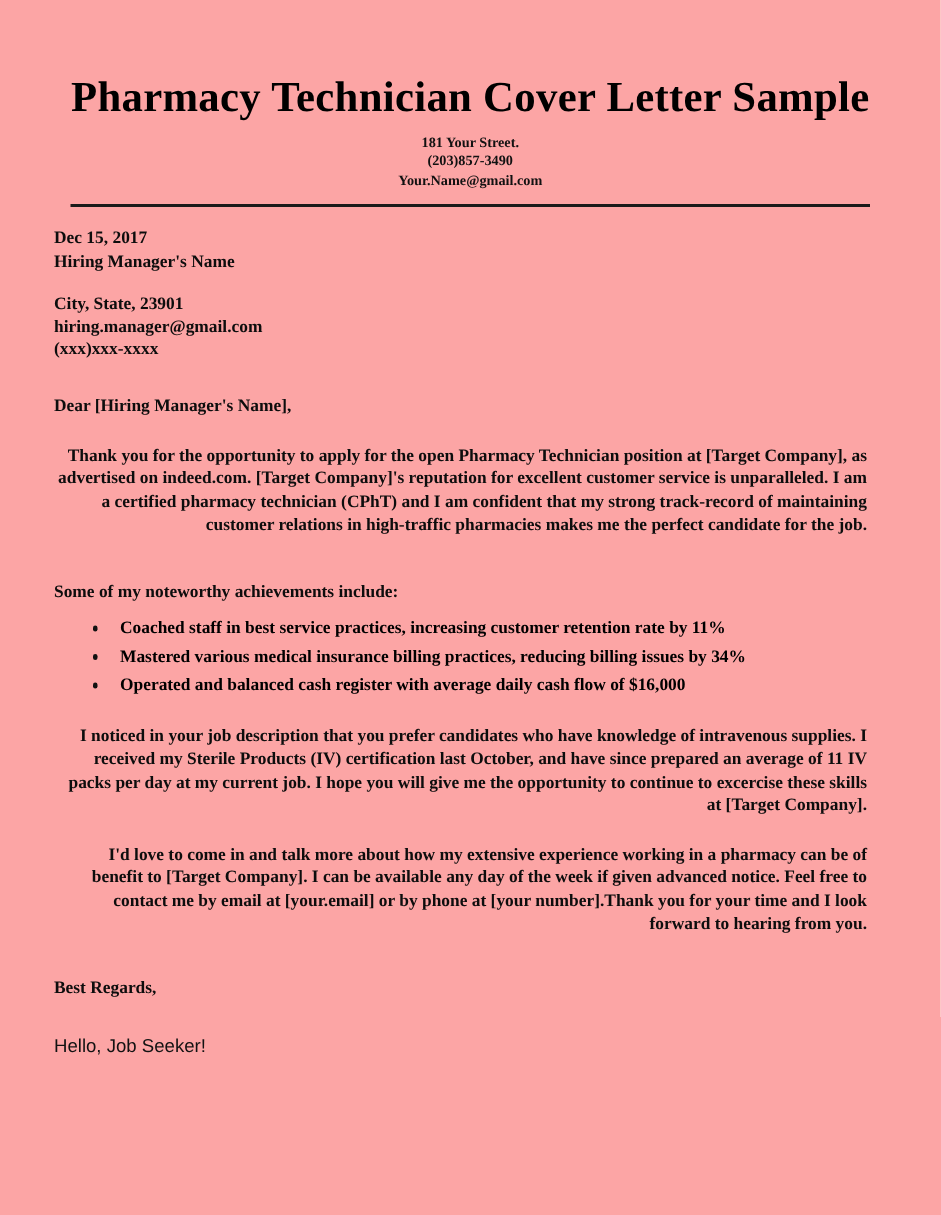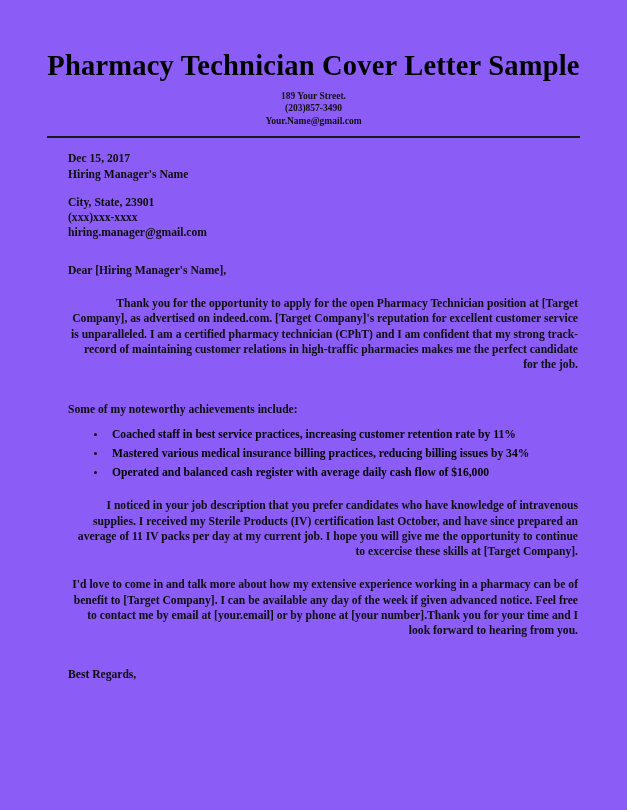--- a/index.html
+++ b/index.html
@@ -14,21 +14,21 @@
     overflow: hidden;
     font-family: "Liberation Serif", "DejaVu Serif", serif;
     color: #000000;
     -webkit-font-smoothing: antialiased;
   }
 
   .page {
     position: relative;
     width: 627px;
     height: 810px;
-    background: #8b5cf6;
+    background: #fca5a5;
     box-sizing: border-box;
   }
 
   
   .letter-title {
     margin: 0;
     padding: 49px 40px 0 40px;
     text-align: center;
     font-family: "Liberation Serif", "DejaVu Serif", serif;
     font-weight: bold;
@@ -54,21 +54,21 @@
 
   .header-rule {
     margin: 9px 47px 0 47px;
     height: 0;
     border: 0;
     border-top: 2px solid #1a1a1a;
   }
 
   
   .letter-body {
-    padding: 0 49px 0 68px;
+    padding: 0 49px 0 36px;
     box-sizing: border-box;
   }
 
   .block {
     font-family: "Liberation Serif", "DejaVu Serif", serif;
     font-weight: bold;
     font-size: 11.6px;
     line-height: 15.3px;
     color: #0d0d0d;
   }
@@ -147,38 +147,38 @@
   }
 </style>
 </head>
 <body>
 
 <div class="page">
 
   <h1 class="letter-title">Pharmacy Technician Cover Letter Sample</h1>
 
   <div class="contact-block">
-    <span class="contact-line">189 Your Street.</span>
+    <span class="contact-line">181 Your Street.</span>
     <span class="contact-line">(203)857-3490</span>
     <span class="contact-line">Your.Name@gmail.com</span>
   </div>
 
   <hr class="header-rule">
 
   <div class="letter-body">
 
     <div class="block sender-date">
       <span class="addr-line">Dec 15, 2017</span>
       <span class="addr-line">Hiring Manager's Name</span>
     </div>
 
     <div class="block recipient-block">
       <span class="addr-line">City, State, 23901</span>
+      <span class="addr-line">hiring.manager@gmail.com</span>
       <span class="addr-line">(xxx)xxx-xxxx</span>
-      <span class="addr-line">hiring.manager@gmail.com</span>
     </div>
 
     <div class="block salutation">Dear [Hiring Manager's Name],</div>
 
     <div class="block para">Thank you for the opportunity to apply for the open Pharmacy Technician position at [Target Company], as advertised on indeed.com. [Target Company]'s reputation for excellent customer service is unparalleled. I am a certified pharmacy technician (CPhT) and I am confident that my strong track-record of maintaining customer relations in high-traffic pharmacies makes me the perfect candidate for the job.</div>
 
     <div class="block achievements-intro">Some of my noteworthy achievements include:</div>
 
     <ul class="achievements">
       <li>Coached staff in best service practices, increasing customer retention rate by 11%</li>
@@ -187,15 +187,16 @@
     </ul>
 
     <div class="block para">I noticed in your job description that you prefer candidates who have knowledge of intravenous supplies. I received my Sterile Products (IV) certification last October, and have since prepared an average of 11 IV packs per day at my current job. I hope you will give me the opportunity to continue to excercise these skills at [Target Company].</div>
 
     <div class="block para">I'd love to come in and talk more about how my extensive experience working in a pharmacy can be of benefit to [Target Company]. I can be available any day of the week if given advanced notice. Feel free to contact me by email at [your.email] or by phone at [your number].Thank you for your time and I look forward to hearing from you.</div>
 
     <div class="block closing-block">
       <span class="closing-line">Best Regards,</span>
     </div>
 
+    <div class="footer-note">Hello, Job Seeker!</div>
 
   </div>
 </div>
 
 </body></html>

